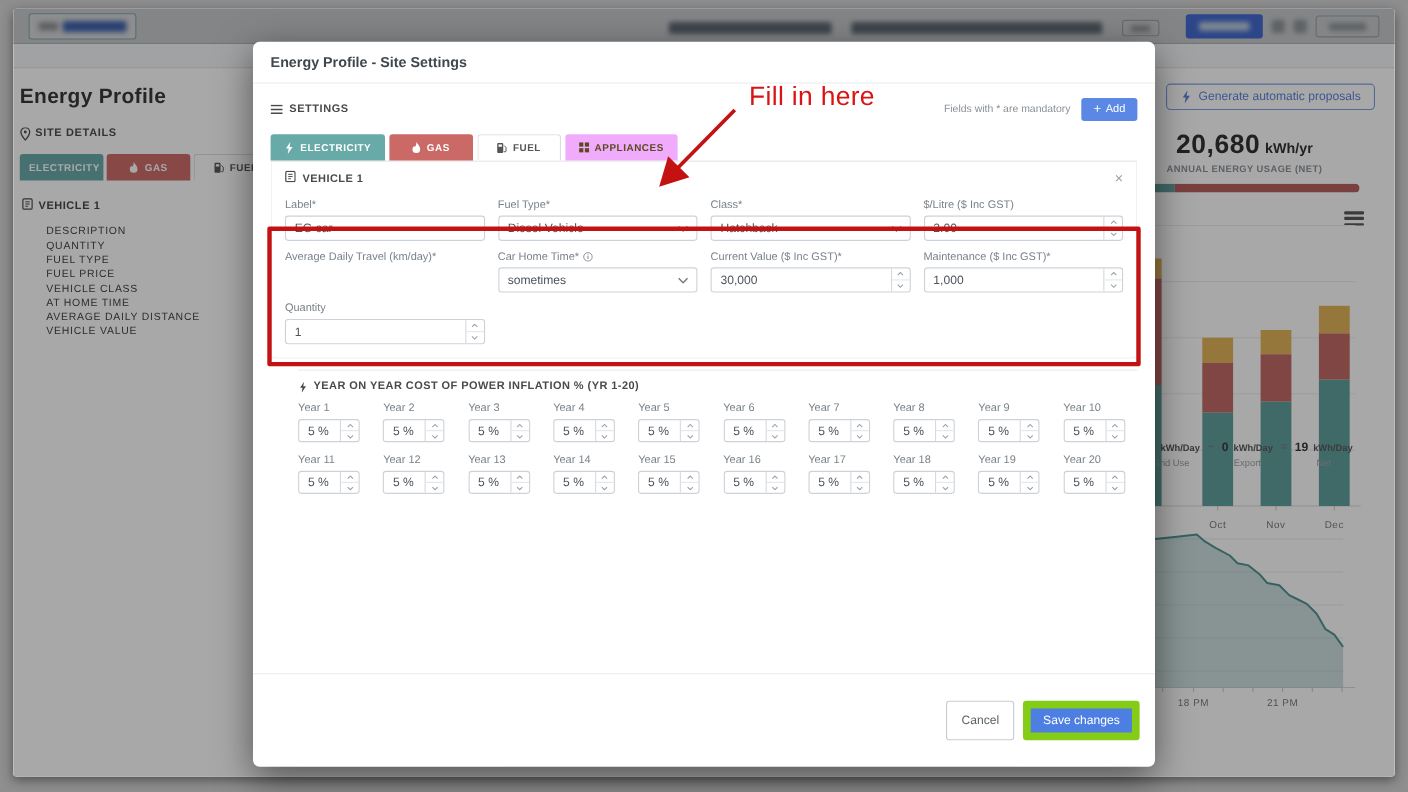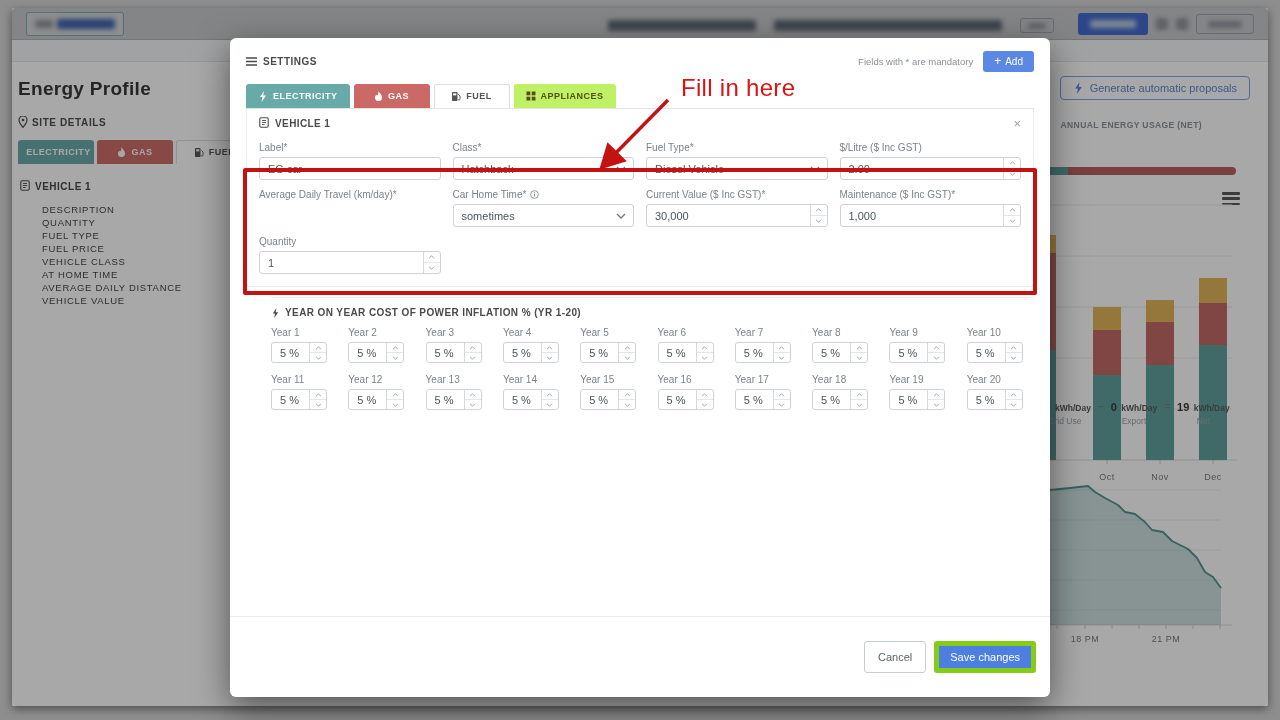--- a/index.html
+++ b/index.html
@@ -27,21 +27,21 @@
                      display:flex; align-items:center; justify-content:center; }
   .nav-ico { width:12px; height:12px; }
 
   .content { position:relative; height:666px; background:#fff; }
   .subbar { height:22px; background:#f5f6f7; border-bottom:1px solid #e3e4e6; }
 
   
   .left-panel { position:absolute; left:0; top:22px; bottom:0; width:232px; }
   .page-title { font-size:19px; font-weight:bold; color:#333; letter-spacing:.3px;
                 margin:16px 0 16px 6px; }
-  .site-details { display:flex; align-items:center; gap:4px; margin:0 0 12px 6px;
+  .site-details { display:flex; gap:4px; margin:0 0 12px 6px;
                   font-size:10px; font-weight:bold; color:#4a4a4a; letter-spacing:.6px; }
   .pg-tabs { display:flex; gap:3px; margin-left:6px; }
   .tab { height:24px; padding:0 12px; min-width:76px; display:flex; align-items:center;
          justify-content:center; gap:5px; font-size:9px; font-weight:bold;
          letter-spacing:.5px; border-radius:3px 3px 0 0; cursor:pointer; white-space:nowrap; }
   .tab.active { background:#fff; border:1px solid #ddd; border-bottom:1px solid #fff; color:#555;align-items:center; }
   .veh-title { display:flex; align-items:center; gap:5px; margin:16px 0 10px 8px;
                font-size:10px; font-weight:bold; color:#444; letter-spacing:.5px; }
   .veh-list { list-style:none; margin-left:30px; }
   .veh-list li { font-size:9.5px; color:#3f3f3f; letter-spacing:.7px; line-height:13px; }
@@ -110,21 +110,21 @@
   .inflation { margin-top:10px; border-top:1px solid #ececec; padding-top:9px;margin-left:25px; }
   .inflation-title { display:flex; align-items:center; gap:5px; font-size:10px; font-weight:bold;
                      color:#4a4a4a; letter-spacing:.4px; }
   .years-grid { display:grid; grid-template-columns:repeat(10,1fr); column-gap:10px; row-gap:11px;
                 margin-top:9px; }
   .yfield .control { width:56px; height:21px; }
 
   .m-footer { border-top:1px solid #ededed; padding:24px 14px; display:flex; justify-content:flex-end; gap:8px; }
   .btn-cancel { background:#fff; border:1px solid #c8cdd2; border-radius:3px; padding:5px 13px;
                 font-size:11px; color:#5a6268; cursor:pointer; }
-  .btn-save { background:#4d7fe3; border:5px solid #84cc16; border-radius:3px; padding:5px 11px;
+  .btn-save { background:#4d7fe3; border:7px solid #84cc16; border-radius:3px; padding:5px 11px;
               font-size:11px; color:#fff; cursor:pointer; }
 
   
   .red-box { position:absolute; left:13px; top:130px; width:794px; height:127px;
              border:4px solid #c41111; border-radius:2px; pointer-events:none; z-index:15; }
   .annot-text { position:absolute; left:681px; top:74px; z-index:20; font-size:24px;
                 color:#d81414; font-weight:500; letter-spacing:.3px; pointer-events:none; }
   .annot-arrow { position:absolute; left:0; top:0; z-index:20; pointer-events:none; }
 
   .chart-label { font-size:9px; fill:#777; letter-spacing:.5px; }
@@ -212,20 +212,24 @@
     </div>
 
     <button class="proposals-btn">
       <svg width="11" height="12" viewBox="0 0 10 11">
           <path d="M6 0 2 6h2.4L3.6 11 8 4.6H5.2z" fill="#5b82d8"></path>
         </svg>
       <span>Generate automatic proposals</span>
     </button>
 
     <div class="usage">
+      <div>
+        <span class="usage-num">20,680</span>
+        <span class="usage-unit">kWh/yr</span>
+      </div>
       <div class="usage-label">ANNUAL ENERGY USAGE (NET)</div>
     </div>
 
     <div class="progress">
       <div id="prog-teal" style="width: 22%; background: rgb(95, 158, 155);"></div>
       <div id="prog-red" style="flex: 1 1 0%; background: rgb(184, 92, 92);"></div>
     </div>
 
     <div class="burger">
         <span></span>
@@ -297,20 +301,21 @@
         <line x1="188" y1="165" x2="188" y2="169" stroke="#ccc"></line>
         <text class="chart-label" x="53" y="182" text-anchor="middle">18 PM</text>
         <text class="chart-label" x="134" y="182" text-anchor="middle">21 PM</text>
       </svg>
   </div>
 
   <div class="backdrop"></div>
 </div>
 
 <div class="modal">
+  <div class="m-header">Energy Profile - Site Settings</div>
 
   <div class="m-body">
     <div class="settings-row">
       <div class="settings-label">
         <svg width="11" height="9" viewBox="0 0 11 9">
             <path d="M0 1h11M0 4.5h11M0 8h11" stroke="#4a4a4a" stroke-width="1.4"></path>
           </svg>
         <span>SETTINGS</span>
       </div>
       <div class="mandatory-wrap">
@@ -336,21 +341,21 @@
           <span>GAS</span>
         </div>
         <div class="tab active">
           <svg width="10" height="11" viewBox="0 0 10 11">
             <rect x="1" y="1" width="5.5" height="9" rx="0.8" fill="currentColor"></rect>
             <rect x="2.2" y="2.3" width="3.1" height="2.1" fill="#fff"></rect>
             <path d="M7.3 3.3 9 5v3.2a.9.9 0 0 1-1.8.1" stroke="currentColor" fill="none" stroke-width="0.9"></path>
           </svg>
           <span>FUEL</span>
         </div>
-        <div class="tab" style="background: #bef264; color: rgb(91, 74, 31);">
+        <div class="tab" style="background: #f0abfc; color: rgb(91, 74, 31);">
           <svg width="10" height="10" viewBox="0 0 10 10">
             <rect x="0.5" y="0.5" width="3.8" height="3.8" fill="currentColor"></rect>
             <rect x="5.7" y="0.5" width="3.8" height="3.8" fill="currentColor"></rect>
             <rect x="0.5" y="5.7" width="3.8" height="3.8" fill="currentColor"></rect>
             <rect x="5.7" y="5.7" width="3.8" height="3.8" fill="currentColor"></rect>
           </svg>
           <span>APPLIANCES</span>
         </div>
       </div>
 
@@ -366,34 +371,34 @@
         <span class="x-btn">×</span>
       </div>
       <div class="fields-grid">
           <div class="field ">
             <div class="flabel">Label*</div>
             <div class="control">
               <span class="cval">EG car</span>
             </div>
           </div>
           <div class="field ">
-            <div class="flabel">Class*</div>
-            <div class="control">
-              <span class="cval">Hatchback</span>
+            <div class="flabel">Fuel Type*</div>
+            <div class="control">
+              <span class="cval">Diesel Vehicle</span>
               <span class="chev">
                 <svg width="10" height="6" viewBox="0 0 10 6">
                   <polyline points="1,1 5,5 9,1" fill="none" stroke="#777" stroke-width="1.3"></polyline>
                 </svg>
               </span>
             </div>
           </div>
           <div class="field ">
-            <div class="flabel">Fuel Type*</div>
-            <div class="control">
-              <span class="cval">Diesel Vehicle</span>
+            <div class="flabel">Class*</div>
+            <div class="control">
+              <span class="cval">Hatchback</span>
               <span class="chev">
                 <svg width="10" height="6" viewBox="0 0 10 6">
                   <polyline points="1,1 5,5 9,1" fill="none" stroke="#777" stroke-width="1.3"></polyline>
                 </svg>
               </span>
             </div>
           </div>
           <div class="field ">
             <div class="flabel">$/Litre ($ Inc GST)</div>
             <div class="control">

